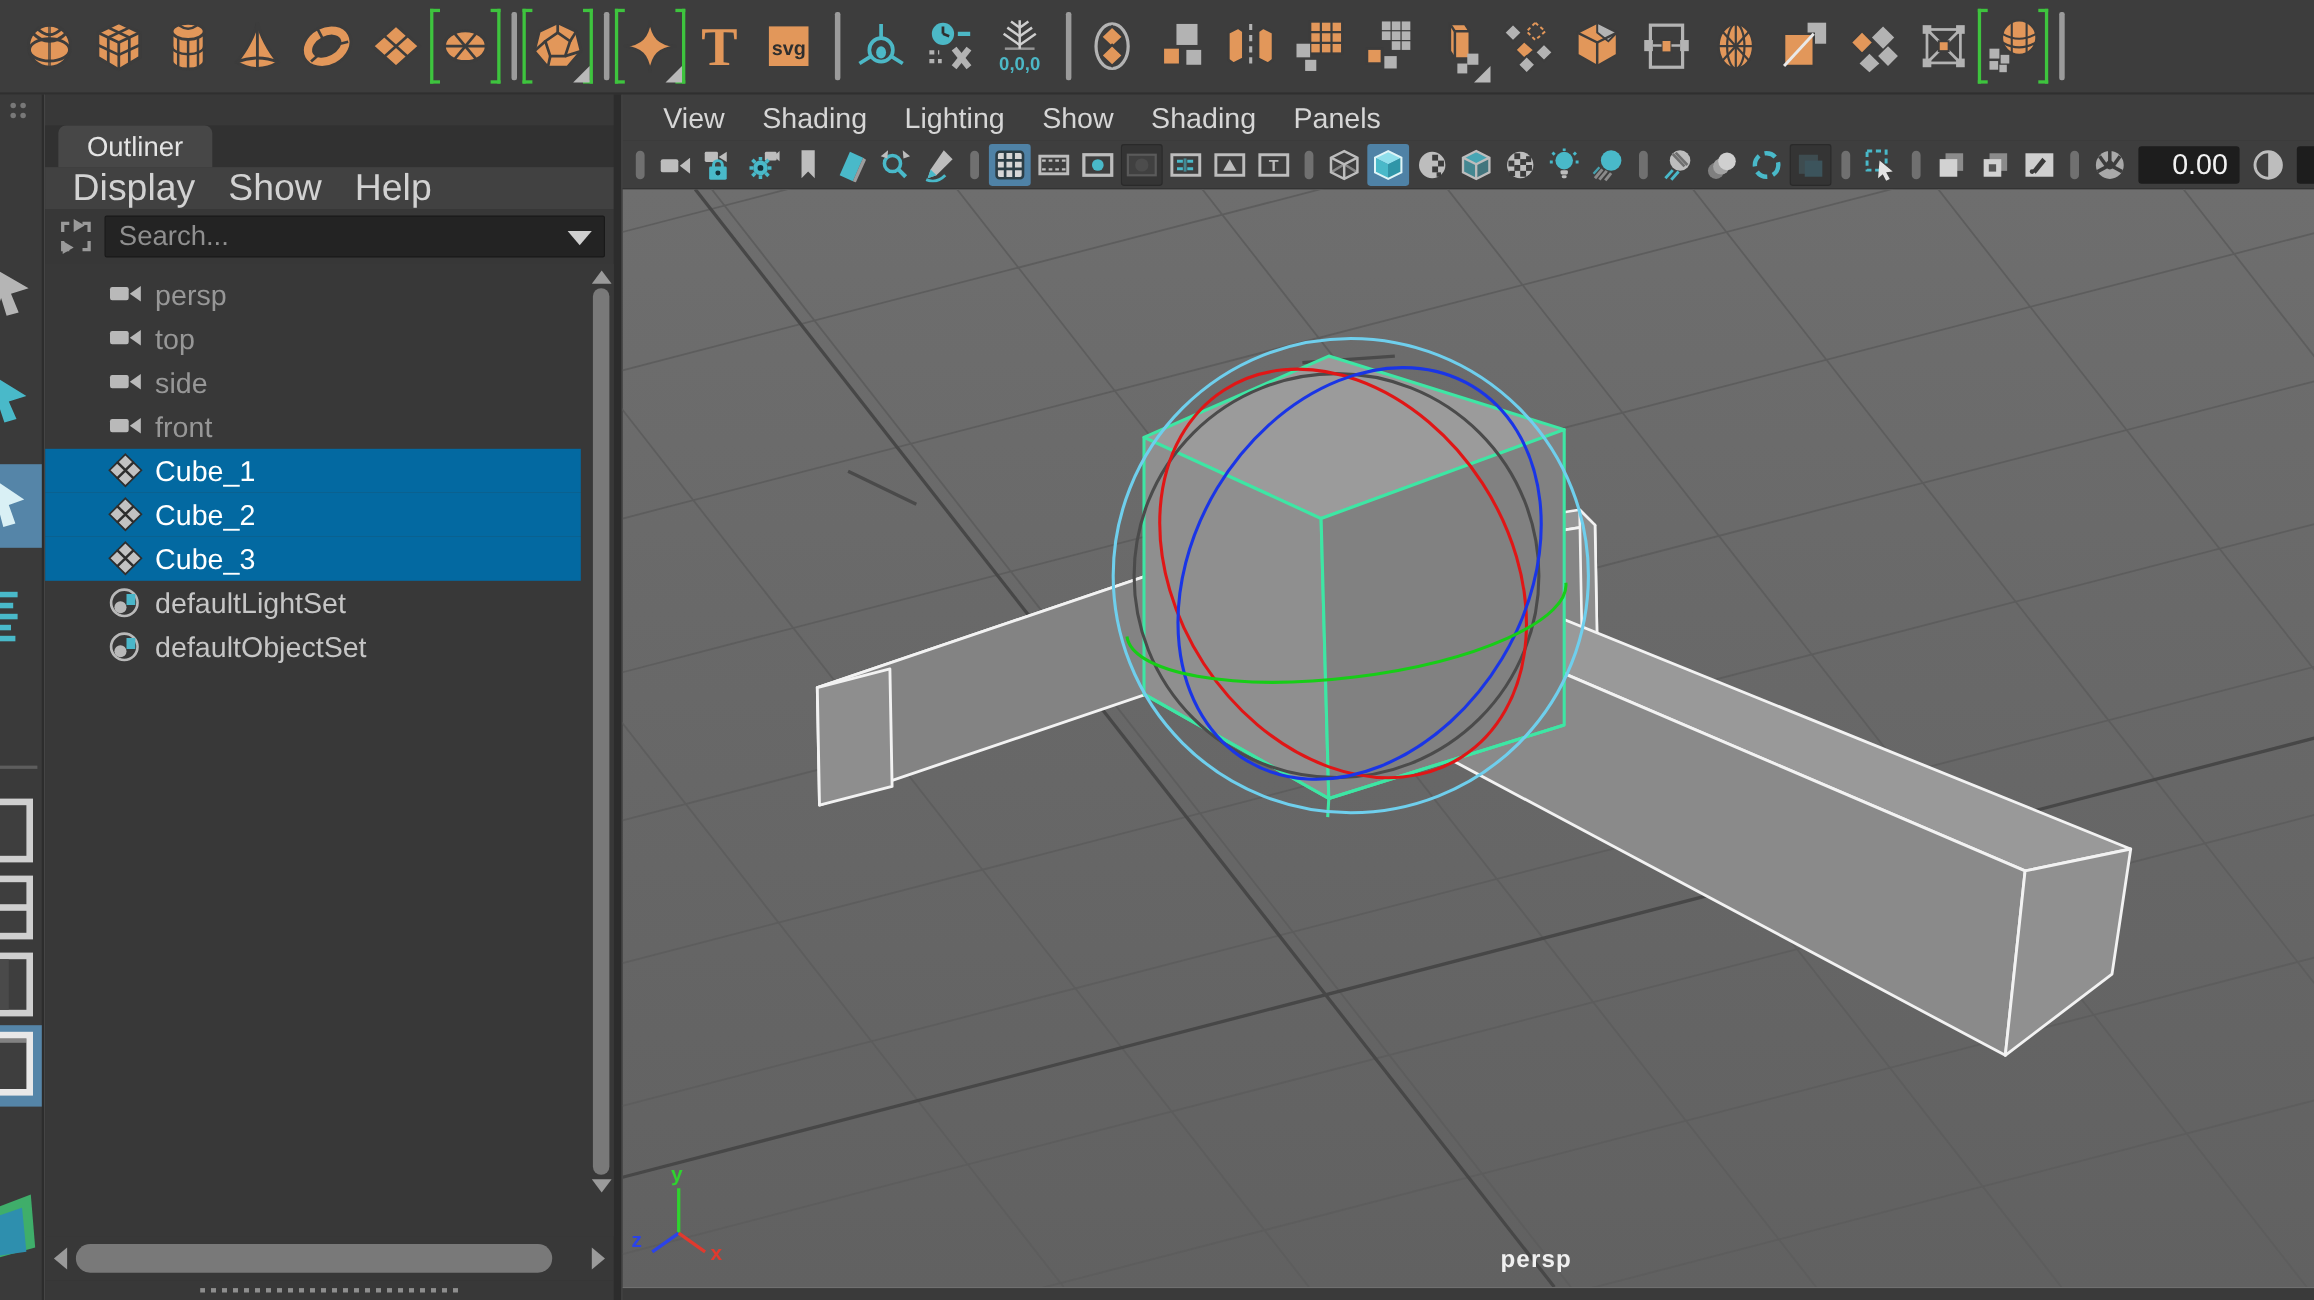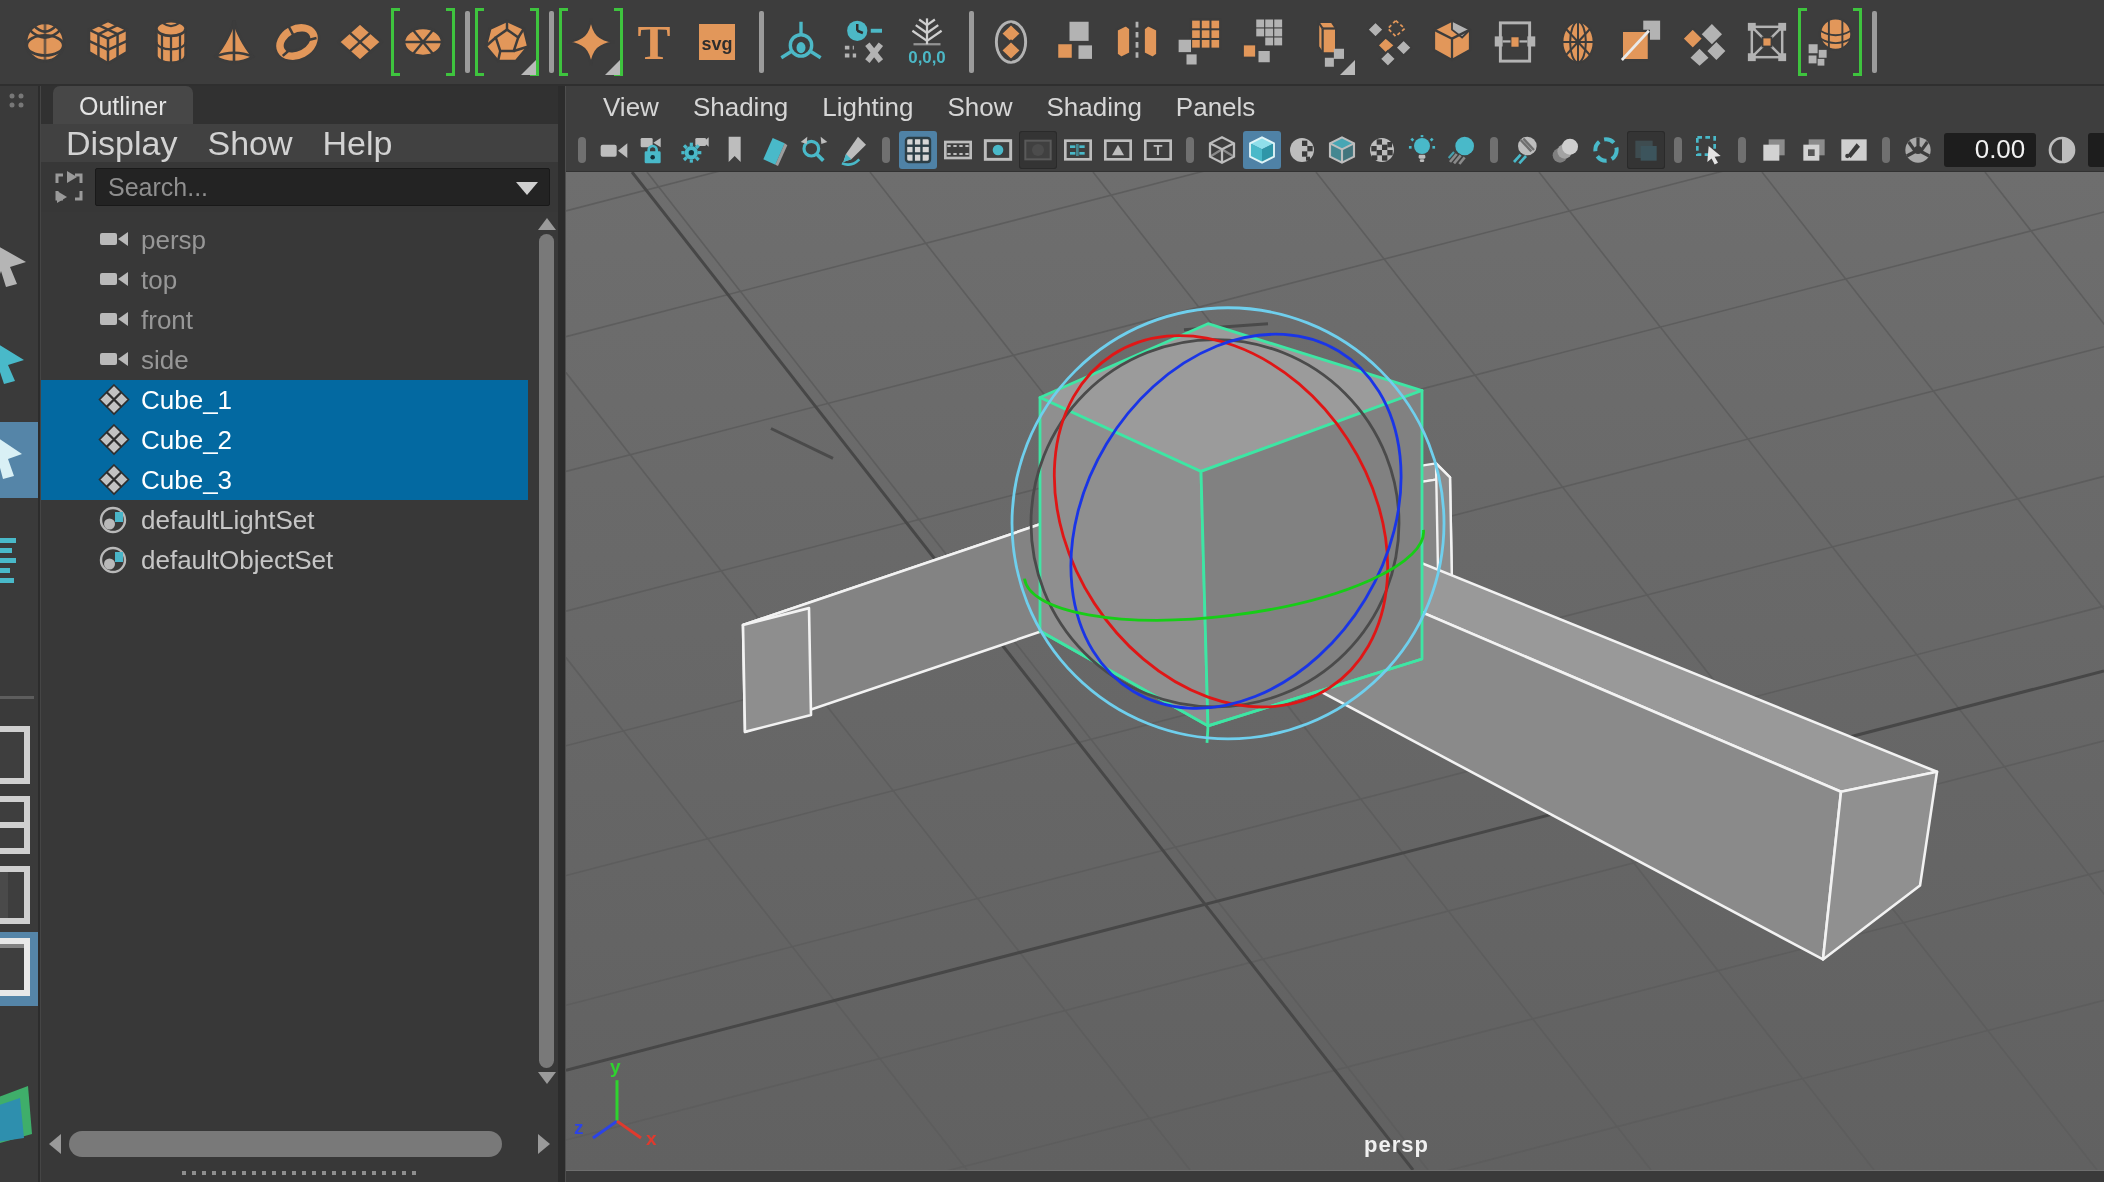--- a/index.html
+++ b/index.html
@@ -17,21 +17,21 @@
   .br{position:absolute;top:1px;bottom:1px;width:9px;border:3px solid #3ec43e;}
   .br.l{left:-3px;border-right:none;}
   .br.r{right:-3px;border-left:none;}
   .opt{position:absolute;right:0;bottom:2px;width:0;height:0;
        border-left:15px solid transparent;border-bottom:15px solid #b9b9b9;}
   
   .main{flex:1;display:flex;min-height:0;}
   .toolbox{width:40px;background:#3a3a3a;border-right:2px solid #2c2c2c;flex:none;position:relative;overflow:hidden;}
   
   .outliner{width:518px;flex:none;display:flex;flex-direction:column;background:#383838;border-left:1px solid #454545;}
-  .ol-tabrow{height:38px;background:#313131;flex:none;display:flex;align-items:flex-end;}
+  .ol-tabrow{height:38px;background:#313131;flex:none;display:flex;align-items:flex-end;margin-top:28px;}
   .ol-tab{margin-left:12px;padding:0 26px;height:38px;line-height:40px;background:#474747;
           border-radius:7px 7px 0 0;font-size:25px;color:#e4e4e4;cursor:pointer;}
   .ol-menus{height:38px;background:#414141;flex:none;display:flex;align-items:center;
             font-size:34px;color:#d2d2d2;padding-left:10px;}
   .ol-menus .mi{padding:0 15px;cursor:pointer;}
   .ol-search{height:50px;flex:none;display:flex;align-items:center;padding:0 8px;background:#373737;}
   .filter-ic{width:40px;height:40px;flex:none;margin-right:6px;cursor:pointer;}
   .search-wrap{flex:1;position:relative;height:38px;}
   .search-wrap input{width:100%;height:38px;background:#232323;border:1px solid #191919;
       border-radius:2px;color:#fde047;font-size:25px;padding:0 44px 0 12px;outline:none;
@@ -499,28 +499,28 @@
                 <rect x="3" y="10" width="17" height="12" rx="2" fill="#b9b9b9"></rect>
                 <polygon points="31,9 21,16 31,23" fill="#b9b9b9"></polygon>
               </svg></span>
             <span>top</span>
           </div>
           <div class="ol-row camera">
             <span class="ric"><svg viewBox="0 0 34 34">
                 <rect x="3" y="10" width="17" height="12" rx="2" fill="#b9b9b9"></rect>
                 <polygon points="31,9 21,16 31,23" fill="#b9b9b9"></polygon>
               </svg></span>
-            <span>front</span>
+            <span>side</span>
           </div>
           <div class="ol-row camera">
             <span class="ric"><svg viewBox="0 0 34 34">
                 <rect x="3" y="10" width="17" height="12" rx="2" fill="#b9b9b9"></rect>
                 <polygon points="31,9 21,16 31,23" fill="#b9b9b9"></polygon>
               </svg></span>
-            <span>side</span>
+            <span>front</span>
           </div>
           <div class="ol-row mesh selected">
             <span class="ric"><svg viewBox="0 0 34 34">
                 <g fill="#c2c2c2" stroke="#2e2e2e" stroke-width="1.6">
                   <polygon points="17,2 24,9 17,16 10,9"></polygon>
                   <polygon points="9.5,9.5 16.5,16.5 9.5,23.5 2.5,16.5"></polygon>
                   <polygon points="24.5,9.5 31.5,16.5 24.5,23.5 17.5,16.5"></polygon>
                   <polygon points="17,17 24,24 17,31 10,24"></polygon>
                 </g>
               </svg></span>

